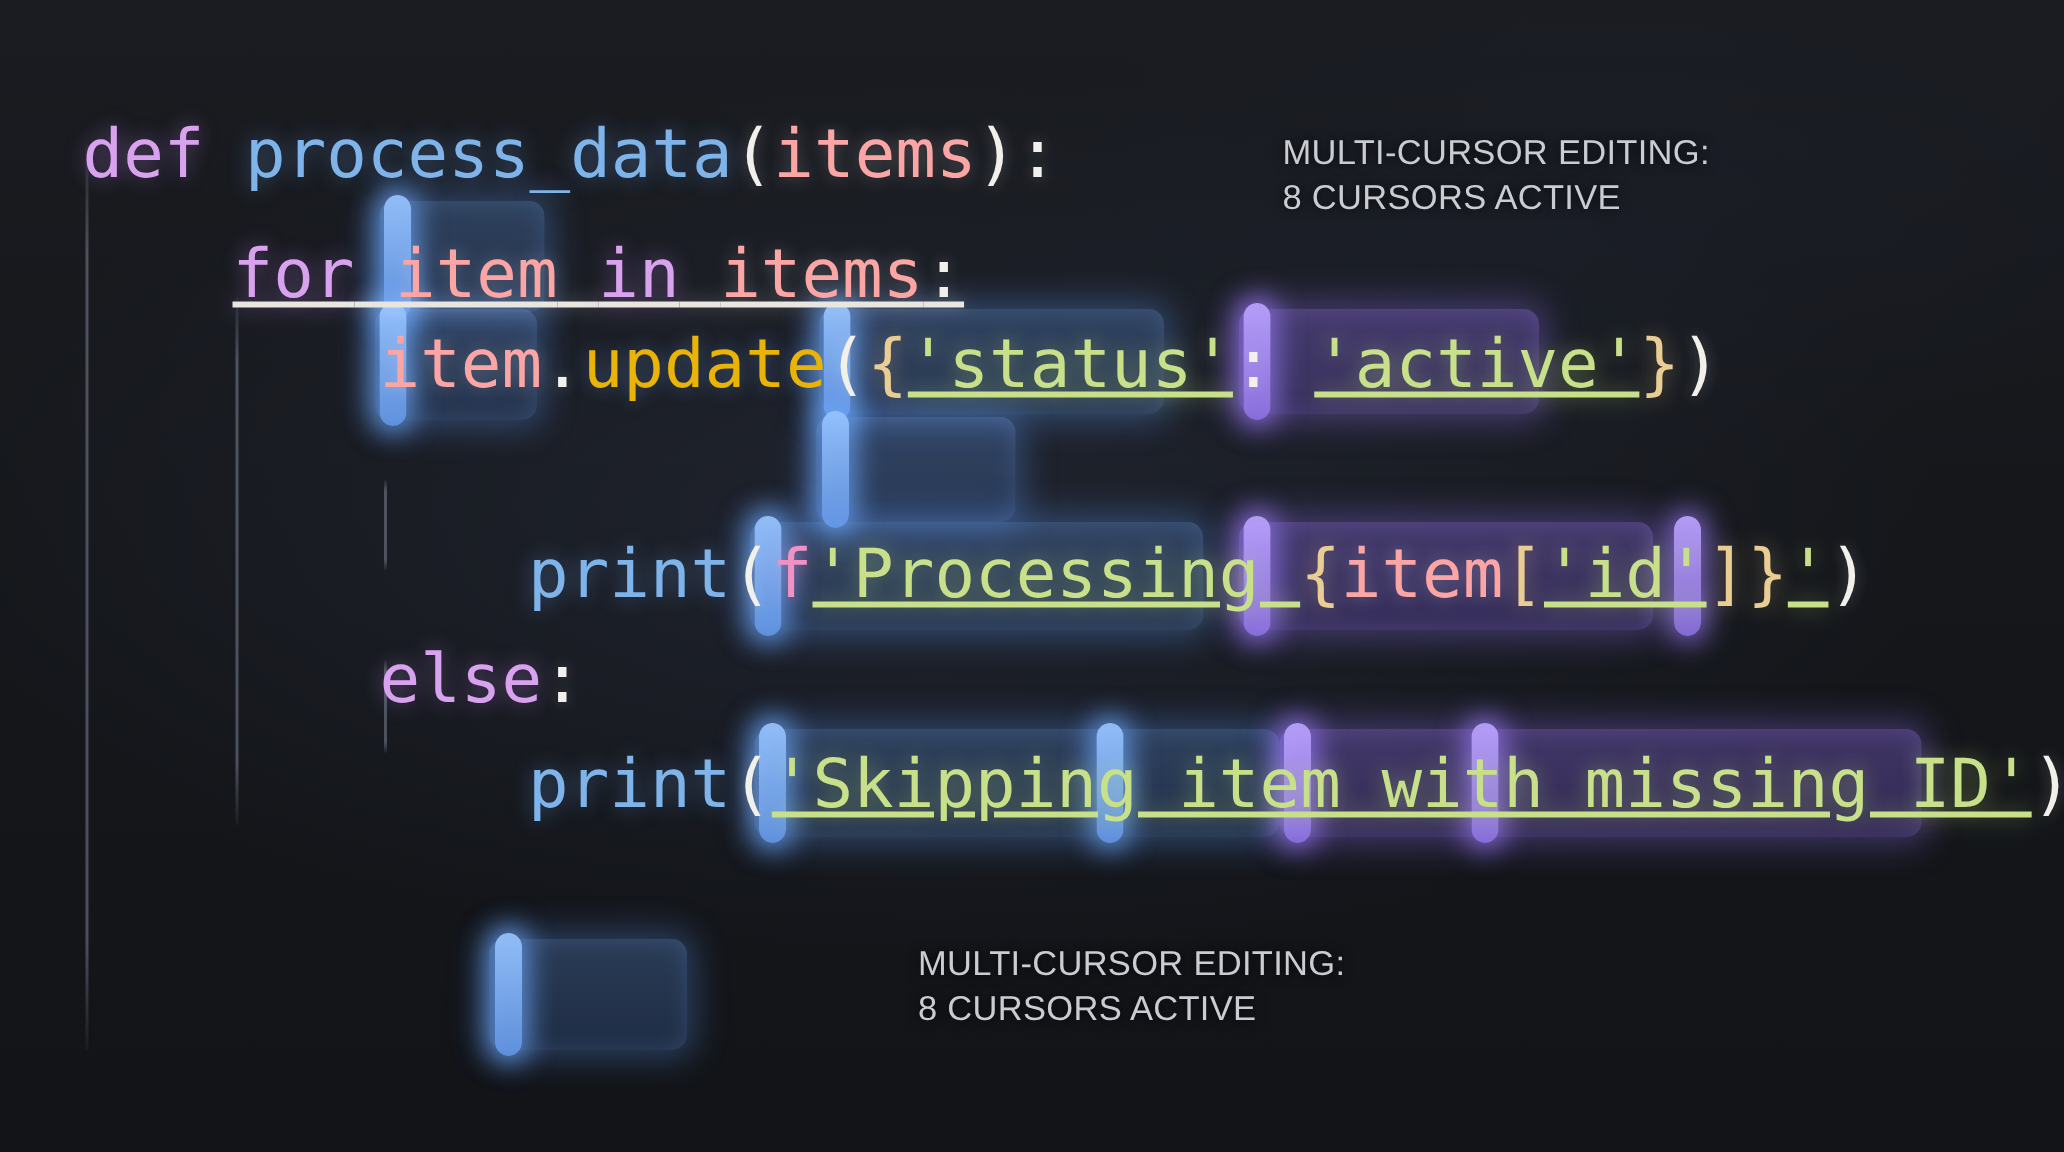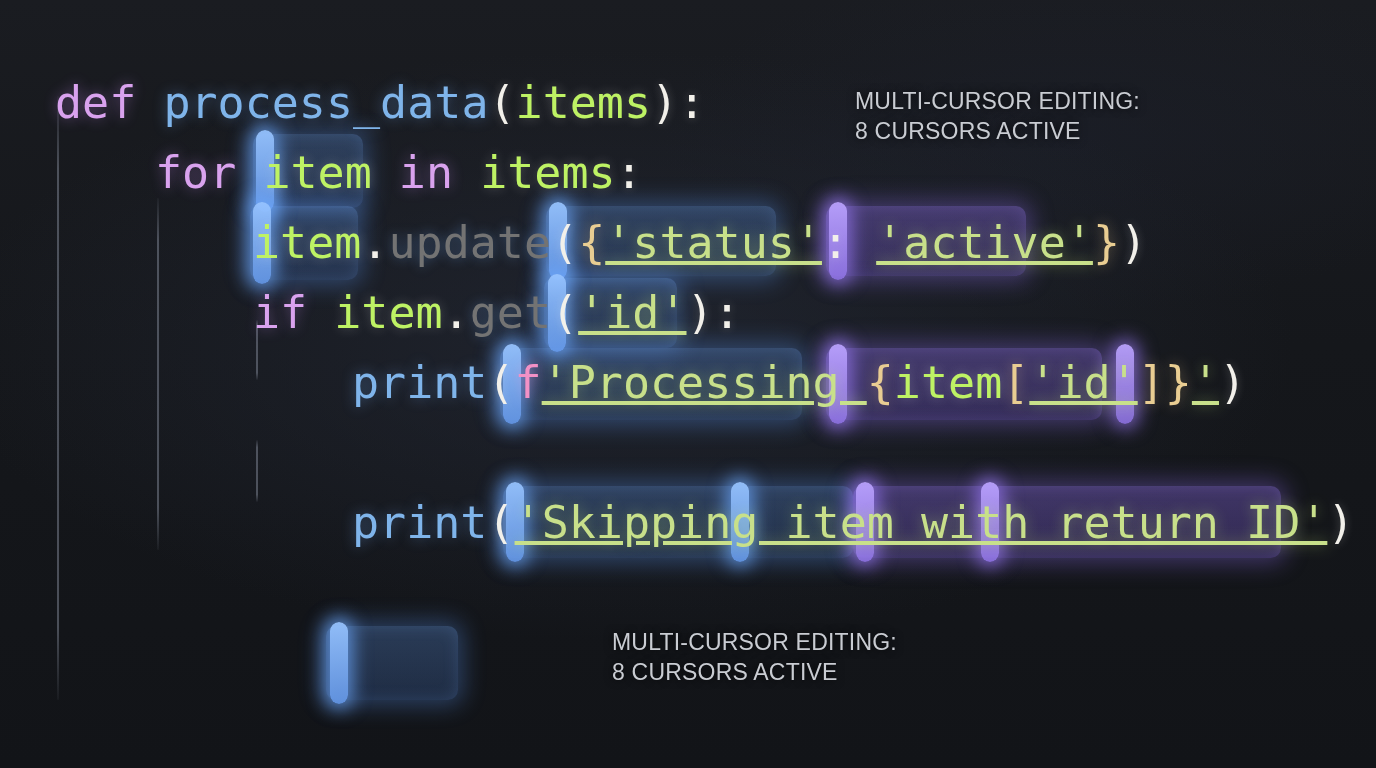--- a/index.html
+++ b/index.html
@@ -32,22 +32,22 @@
     position:absolute;
     white-space:pre;
     font-size:45px;
     line-height:1;
     letter-spacing:0px;
     color:#e8e6df;
   }
   .tok{position:relative;z-index:3;}
   .kw      {color:#d9a2ee; text-shadow:0 0 14px rgba(200,140,245,.45);}
   .fn      {color:#7fb4ea; text-shadow:0 0 14px rgba(110,165,235,.45);}
-  .mth     {color:#737373; text-shadow:0 0 12px rgba(110,165,235,.40);}
-  .plain   {color:#bef264; text-shadow:0 0 12px rgba(230,230,230,.30);}
+  .mth     {color:#eab308; text-shadow:0 0 12px rgba(110,165,235,.40);}
+  .plain   {color:#fca5a5; text-shadow:0 0 12px rgba(230,230,230,.30);}
   .punc    {color:#f2f0ea; text-shadow:0 0 10px rgba(230,230,230,.28);}
   .str     {color:#c8e08a; text-shadow:0 0 14px rgba(190,225,120,.45);text-decoration:underline;}
   .brace   {color:#e9cd92; text-shadow:0 0 14px rgba(230,200,140,.45);}
   .fpref   {color:#f291c6; text-shadow:0 0 14px rgba(245,140,200,.55);}
 
   
   .sel{
     position:absolute;z-index:1;border-radius:10px;
   }
   .sel.blue{
@@ -114,24 +114,24 @@
   <div class="cursor blue" style="left:503px;top:344px;height:80px;"></div>
   <div class="cursor purple" style="left:829px;top:344px;height:80px;"></div>
   <div class="cursor purple" style="left:1116px;top:344px;height:80px;"></div>
   <div class="cursor blue" style="left:506px;top:482px;height:80px;"></div>
   <div class="cursor blue" style="left:731px;top:482px;height:80px;"></div>
   <div class="cursor purple" style="left:856px;top:482px;height:80px;"></div>
   <div class="cursor purple" style="left:981px;top:482px;height:80px;"></div>
   <div class="cursor blue" style="left:330px;top:622px;height:82px;"></div>
 
   <div class="line" style="left:55px;top:80px;"><span class="tok kw">def</span><span class="tok plain"> </span><span class="tok fn">process_data</span><span class="tok punc">(</span><span class="tok plain">items</span><span class="tok punc">):</span></div>
-  <div class="line" style="left:155px;top:150px;"><span class="tok kw">for</span><span class="tok plain"> </span><span class="tok plain">item</span><span class="tok plain"> </span><span class="tok kw">in</span><span class="tok plain"> </span><span class="tok plain">items</span><span class="tok punc">:</span></div>
+  <div class="line" style="left:155px;top:160px;text-decoration:underline;"><span class="tok kw">for</span><span class="tok plain"> </span><span class="tok plain">item</span><span class="tok plain"> </span><span class="tok kw">in</span><span class="tok plain"> </span><span class="tok plain">items</span><span class="tok punc">:</span></div>
   <div class="line" style="left:253px;top:220px;"><span class="tok plain">item</span><span class="tok punc">.</span><span class="tok mth">update</span><span class="tok punc">(</span><span class="tok brace">{</span><span class="tok str">'status'</span><span class="tok punc">:</span><span class="tok plain"> </span><span class="tok str">'active'</span><span class="tok brace">}</span><span class="tok punc">)</span></div>
-  <div class="line" style="left:253px;top:290px;"><span class="tok kw">if</span><span class="tok plain"> </span><span class="tok plain">item</span><span class="tok punc">.</span><span class="tok mth">get</span><span class="tok punc">(</span><span class="tok str">'id'</span><span class="tok punc">):</span></div>
   <div class="line" style="left:352px;top:360px;"><span class="tok fn">print</span><span class="tok punc">(</span><span class="tok fpref">f</span><span class="tok str">'Processing </span><span class="tok brace">{</span><span class="tok plain">item</span><span class="tok brace">[</span><span class="tok str">'id'</span><span class="tok brace">]</span><span class="tok brace">}</span><span class="tok str">'</span><span class="tok punc">)</span></div>
-  <div class="line" style="left:352px;top:500px;"><span class="tok fn">print</span><span class="tok punc">(</span><span class="tok str">'Skipping item with return ID'</span><span class="tok punc">)</span></div>
+  <div class="line" style="left:253px;top:430px;"><span class="tok kw">else</span><span class="tok punc">:</span></div>
+  <div class="line" style="left:352px;top:500px;"><span class="tok fn">print</span><span class="tok punc">(</span><span class="tok str">'Skipping item with missing ID'</span><span class="tok punc">)</span></div>
 
   <div class="note" style="left:855px;top:86px;">MULTI-CURSOR EDITING:
 8 CURSORS ACTIVE</div>
   <div class="note" style="left:612px;top:627px;">MULTI-CURSOR EDITING:
 8 CURSORS ACTIVE</div>
 
 </div>
 
 </body></html>

